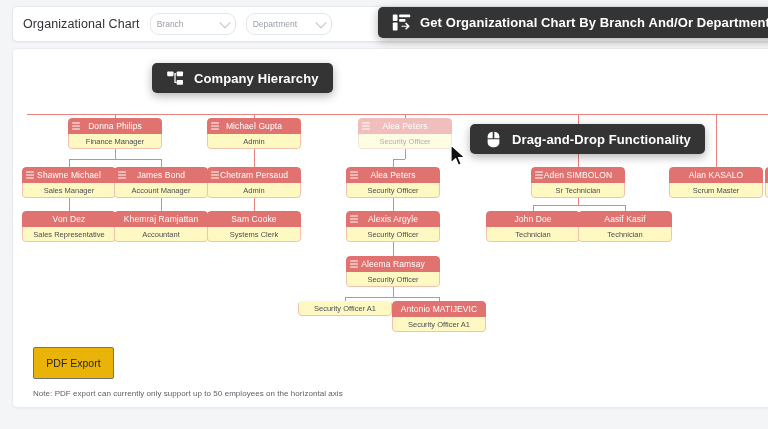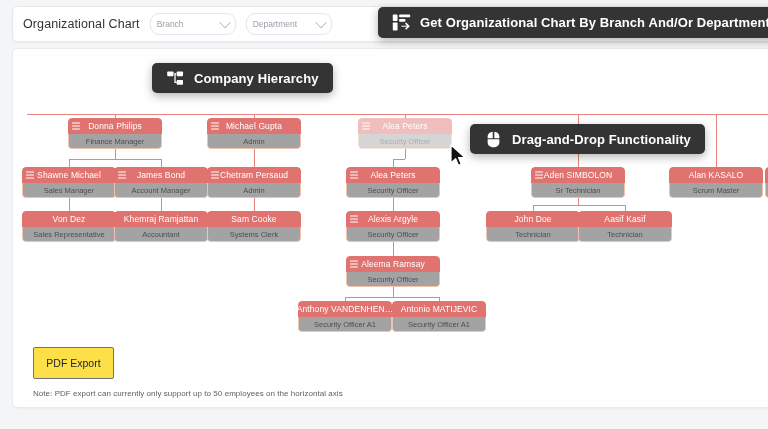--- a/index.html
+++ b/index.html
@@ -60,21 +60,21 @@
     border-radius:4px 4px 0 0;
     white-space:nowrap;overflow:hidden;text-overflow:ellipsis;
     padding:0 12px;box-sizing:border-box;
   }
   .node .burger{
     position:absolute;left:4px;top:50%;transform:translateY(-50%);
     width:8px;height:7px;display:flex;flex-direction:column;justify-content:space-between;
   }
   .node .burger i{display:block;height:1.2px;background:#fff;border-radius:1px;}
   .node .body{
-    height:15px;background:#a3a3a3;border:1px solid #f0c3ad;border-top:none;
+    height:15px;background:#fef9c3;border:1px solid #f0c3ad;border-top:none;
     border-radius:0 0 4px 4px;
     display:flex;align-items:center;justify-content:center;
     font-size:7.5px;color:#4a4e55;white-space:nowrap;overflow:hidden;
     padding:0 3px;box-sizing:border-box;
   }
   .node.nohandle .hdr{justify-content:center;}
   .node.ghost{opacity:.45;}
 
   
   .callout{
@@ -83,21 +83,21 @@
     padding:0 14px;height:30px;box-sizing:border-box;
     box-shadow:0 3px 10px rgba(0,0,0,.30);
     color:#ffffff;font-size:13px;font-weight:bold;white-space:nowrap;
     letter-spacing:.1px;
   }
   .callout .ico{width:19px;height:19px;flex:0 0 19px;display:block;}
 
   
   .pdfbtn{
     position:absolute;left:20px;top:298px;width:79px;height:30px;
-    background:#fde047;border:1px solid #6f737a;border-radius:2px;
+    background:#eab308;border:1px solid #6f737a;border-radius:2px;
     display:flex;align-items:center;justify-content:center;
     font-size:10.5px;color:#23262b;cursor:pointer;
   }
   .note{
     position:absolute;left:20px;top:340px;font-size:8px;color:#5c6066;letter-spacing:.05px;
   }
 
   
   .cursor{position:absolute;left:450px;top:144px;width:17px;height:24px;}
 </style>
@@ -312,23 +312,20 @@
             <span class="burger">
               <i></i>
               <i></i>
               <i></i>
             </span>
             <span>Aleema Ramsay</span>
           </div>
           <div class="body">Security Officer</div>
         </div>
         <div class="node nohandle" style="left: 285px; top: 252px;">
-          <div class="hdr">
-            <span>Anthony VANDENHEN…</span>
-          </div>
           <div class="body">Security Officer  A1</div>
         </div>
         <div class="node nohandle" style="left: 379px; top: 252px;">
           <div class="hdr">
             <span>Antonio MATIJEVIC</span>
           </div>
           <div class="body">Security Officer  A1</div>
         </div>
       </div>
 

